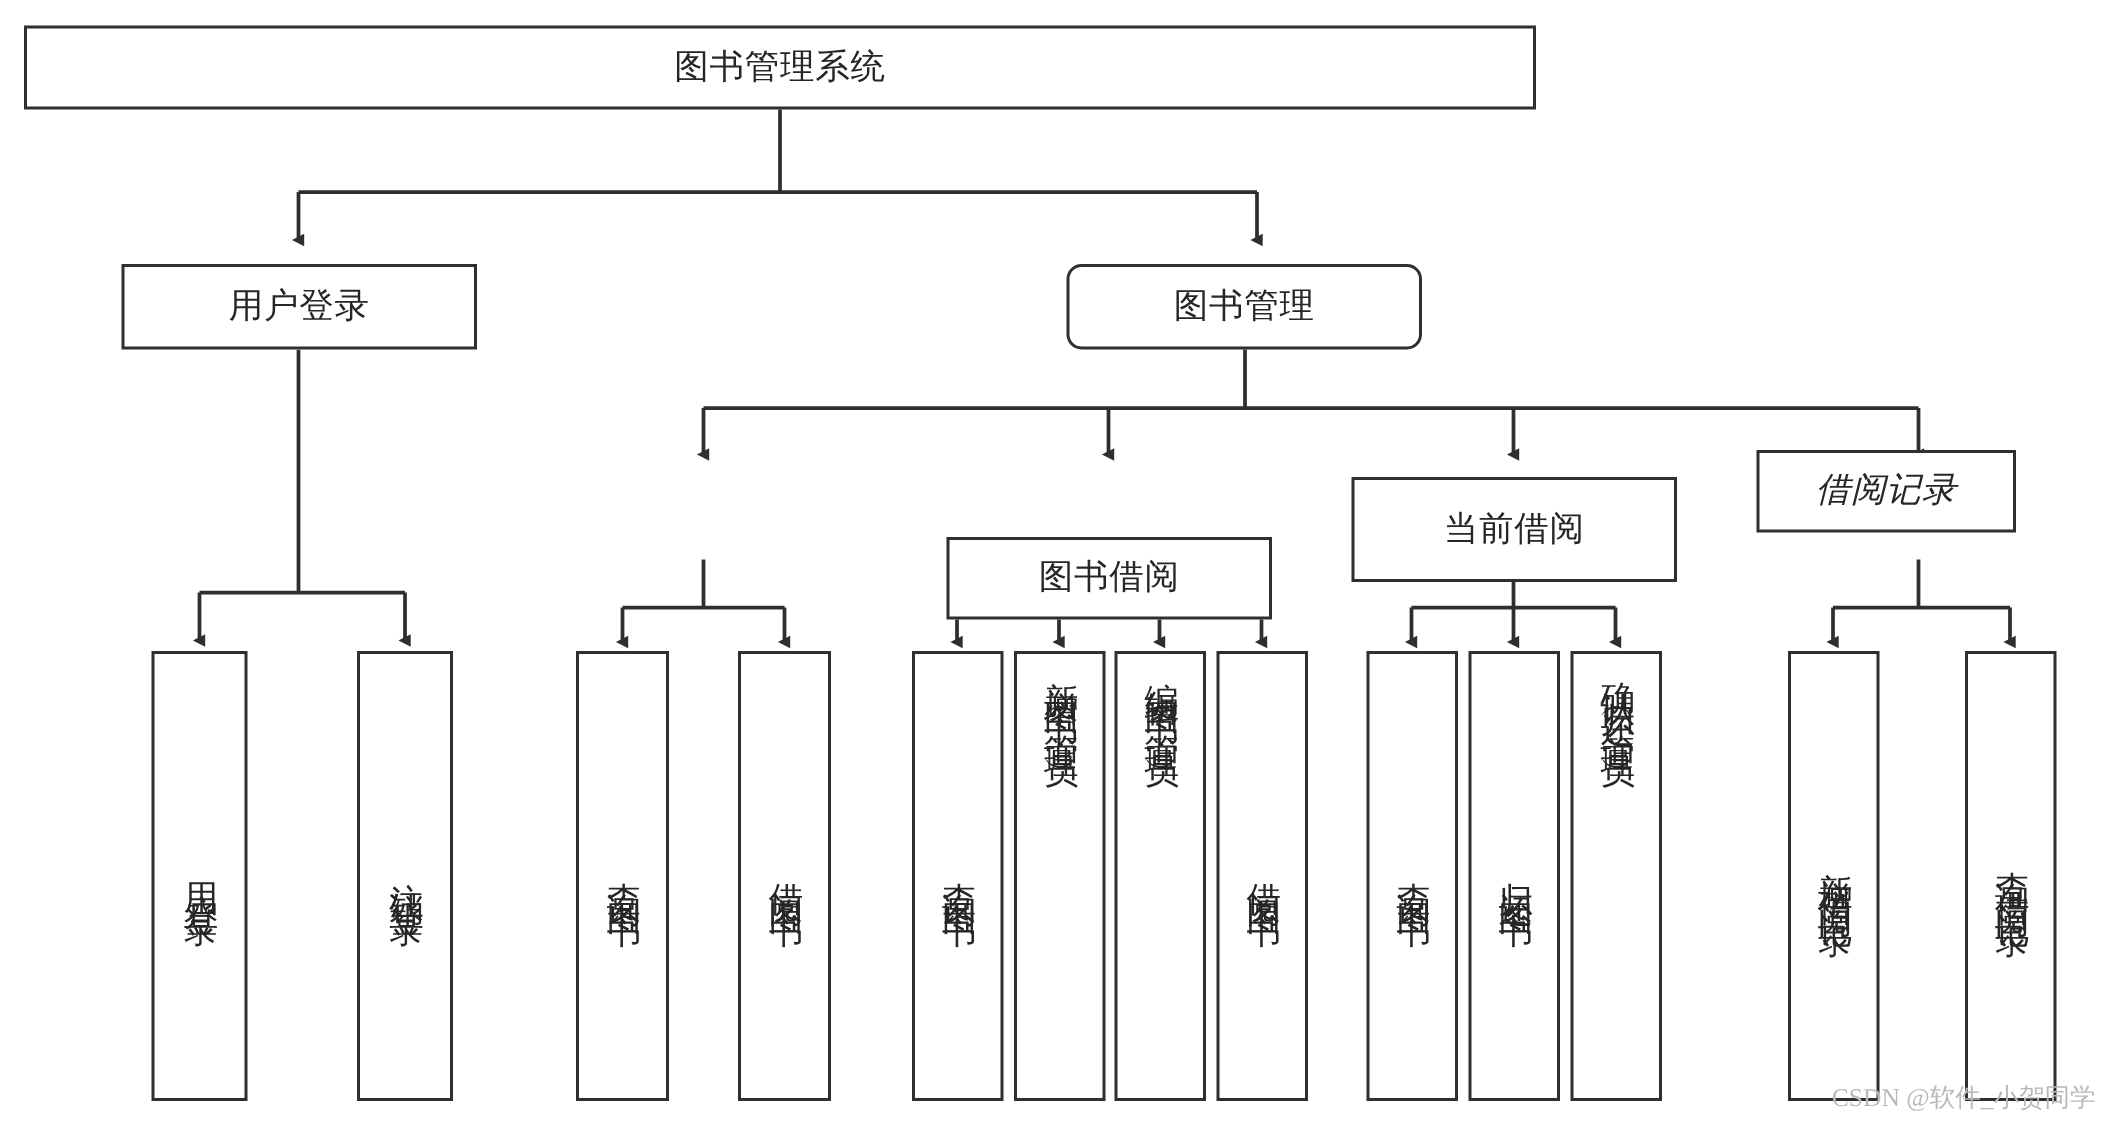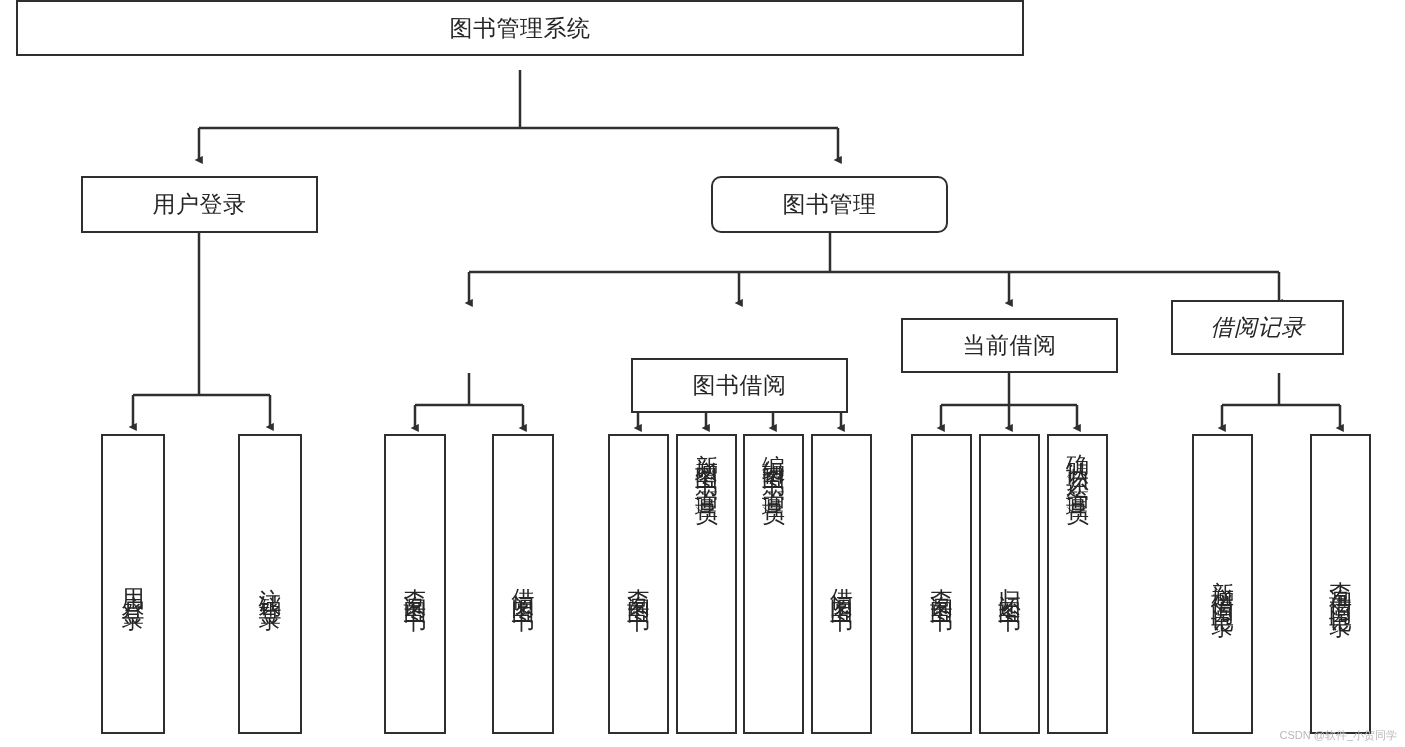--- a/index.html
+++ b/index.html
@@ -62,25 +62,25 @@
     line-height: 1;
     text-align: left;
   }
   .node.vert.centered {
     align-items: center;
   }
   #watermark {
     position: absolute;
     right: 8px;
     bottom: 4px;
-    font-size: 11px;
+    font-size: 17px;
     color: #b9b9b9;
     z-index: 5;
     white-space: nowrap;
-    font-family: Liberation Sans, sans-serif;
+    font-family: Liberation Serif, serif;
   }
 </style>
 </head>
 <body>
 
 <div id="diagram-root">
 
   <svg id="edge-layer" viewBox="0 0 1405 747" xmlns="http://www.w3.org/2000/svg">
     <defs>
       <marker id="arrowhead" markerWidth="9" markerHeight="9" refX="4.5" refY="4.2" orient="auto" markerUnits="userSpaceOnUse">
@@ -125,38 +125,38 @@
       <path d="M1009,405 L1009,428" marker-end="url(#arrowhead)"></path>
       <path d="M1077,405 L1077,428" marker-end="url(#arrowhead)"></path>
 
       <path d="M1279,373 L1279,405"></path>
       <path d="M1222,405 L1340,405"></path>
       <path d="M1222,405 L1222,428" marker-end="url(#arrowhead)"></path>
       <path d="M1340,405 L1340,428" marker-end="url(#arrowhead)"></path>
     </g>
   </svg>
 
-  <div class="node root horiz" style="left:16px; top:0; width:1008px; height:56px;">
+  <div class="node root horiz" style="left:16px; top:17px; width:1008px; height:56px;">
     <span class="node-label">图书管理系统</span>
   </div>
 
   <div class="node horiz" style="left:81px; top:176px; width:237px; height:57px;">
     <span class="node-label">用户登录</span>
   </div>
 
   <div class="node horiz" style="left:711px; top:176px; width:237px; height:57px;border-radius:10px;">
     <span class="node-label">图书管理</span>
   </div>
 
 
   <div class="node horiz" style="left:631px; top:318px; width:217px; height:55px;margin-top:40px;">
     <span class="node-label">图书借阅</span>
   </div>
 
-  <div class="node horiz" style="left:901px; top:318px; width:217px; height:55px;">
+  <div class="node horiz" style="left:901px; top:318px; width:217px; height:70px;">
     <span class="node-label">当前借阅</span>
   </div>
 
   <div class="node horiz" style="left:1171px; top:300px; width:173px; height:55px;font-style:italic;">
     <span class="node-label">借阅记录</span>
   </div>
 
   <div class="node vert centered" style="left:101px; top:434px; width:64px; height:300px;">
     <span class="node-label">用户登录</span>
   </div>

